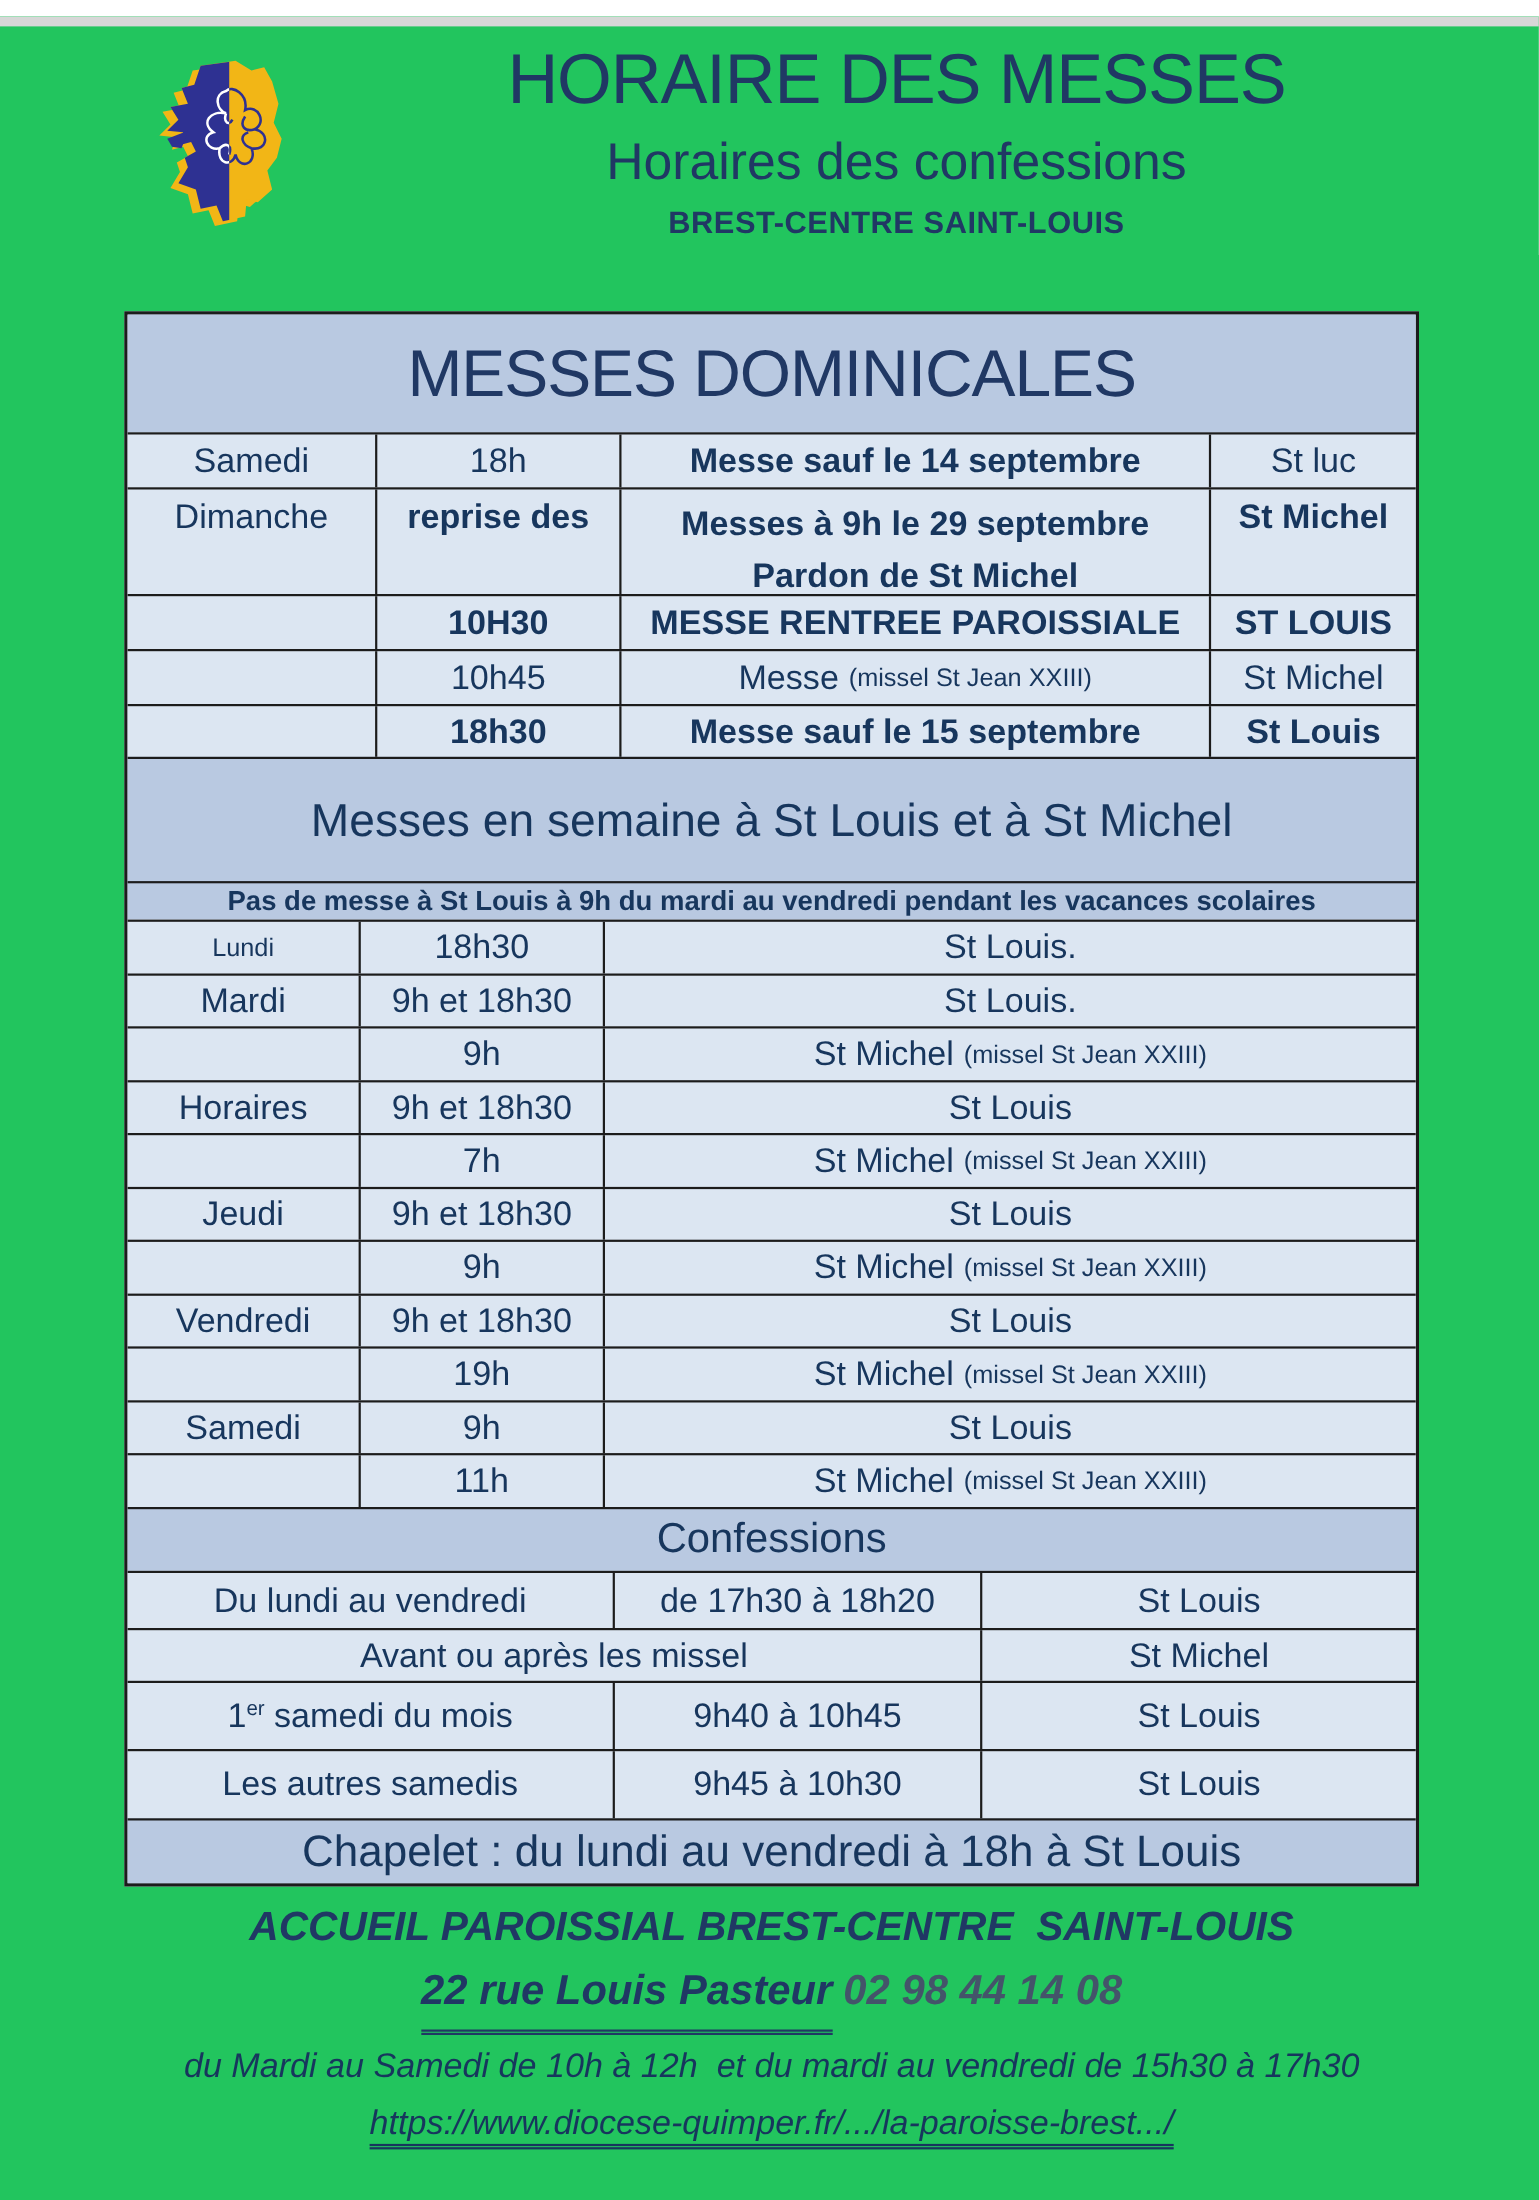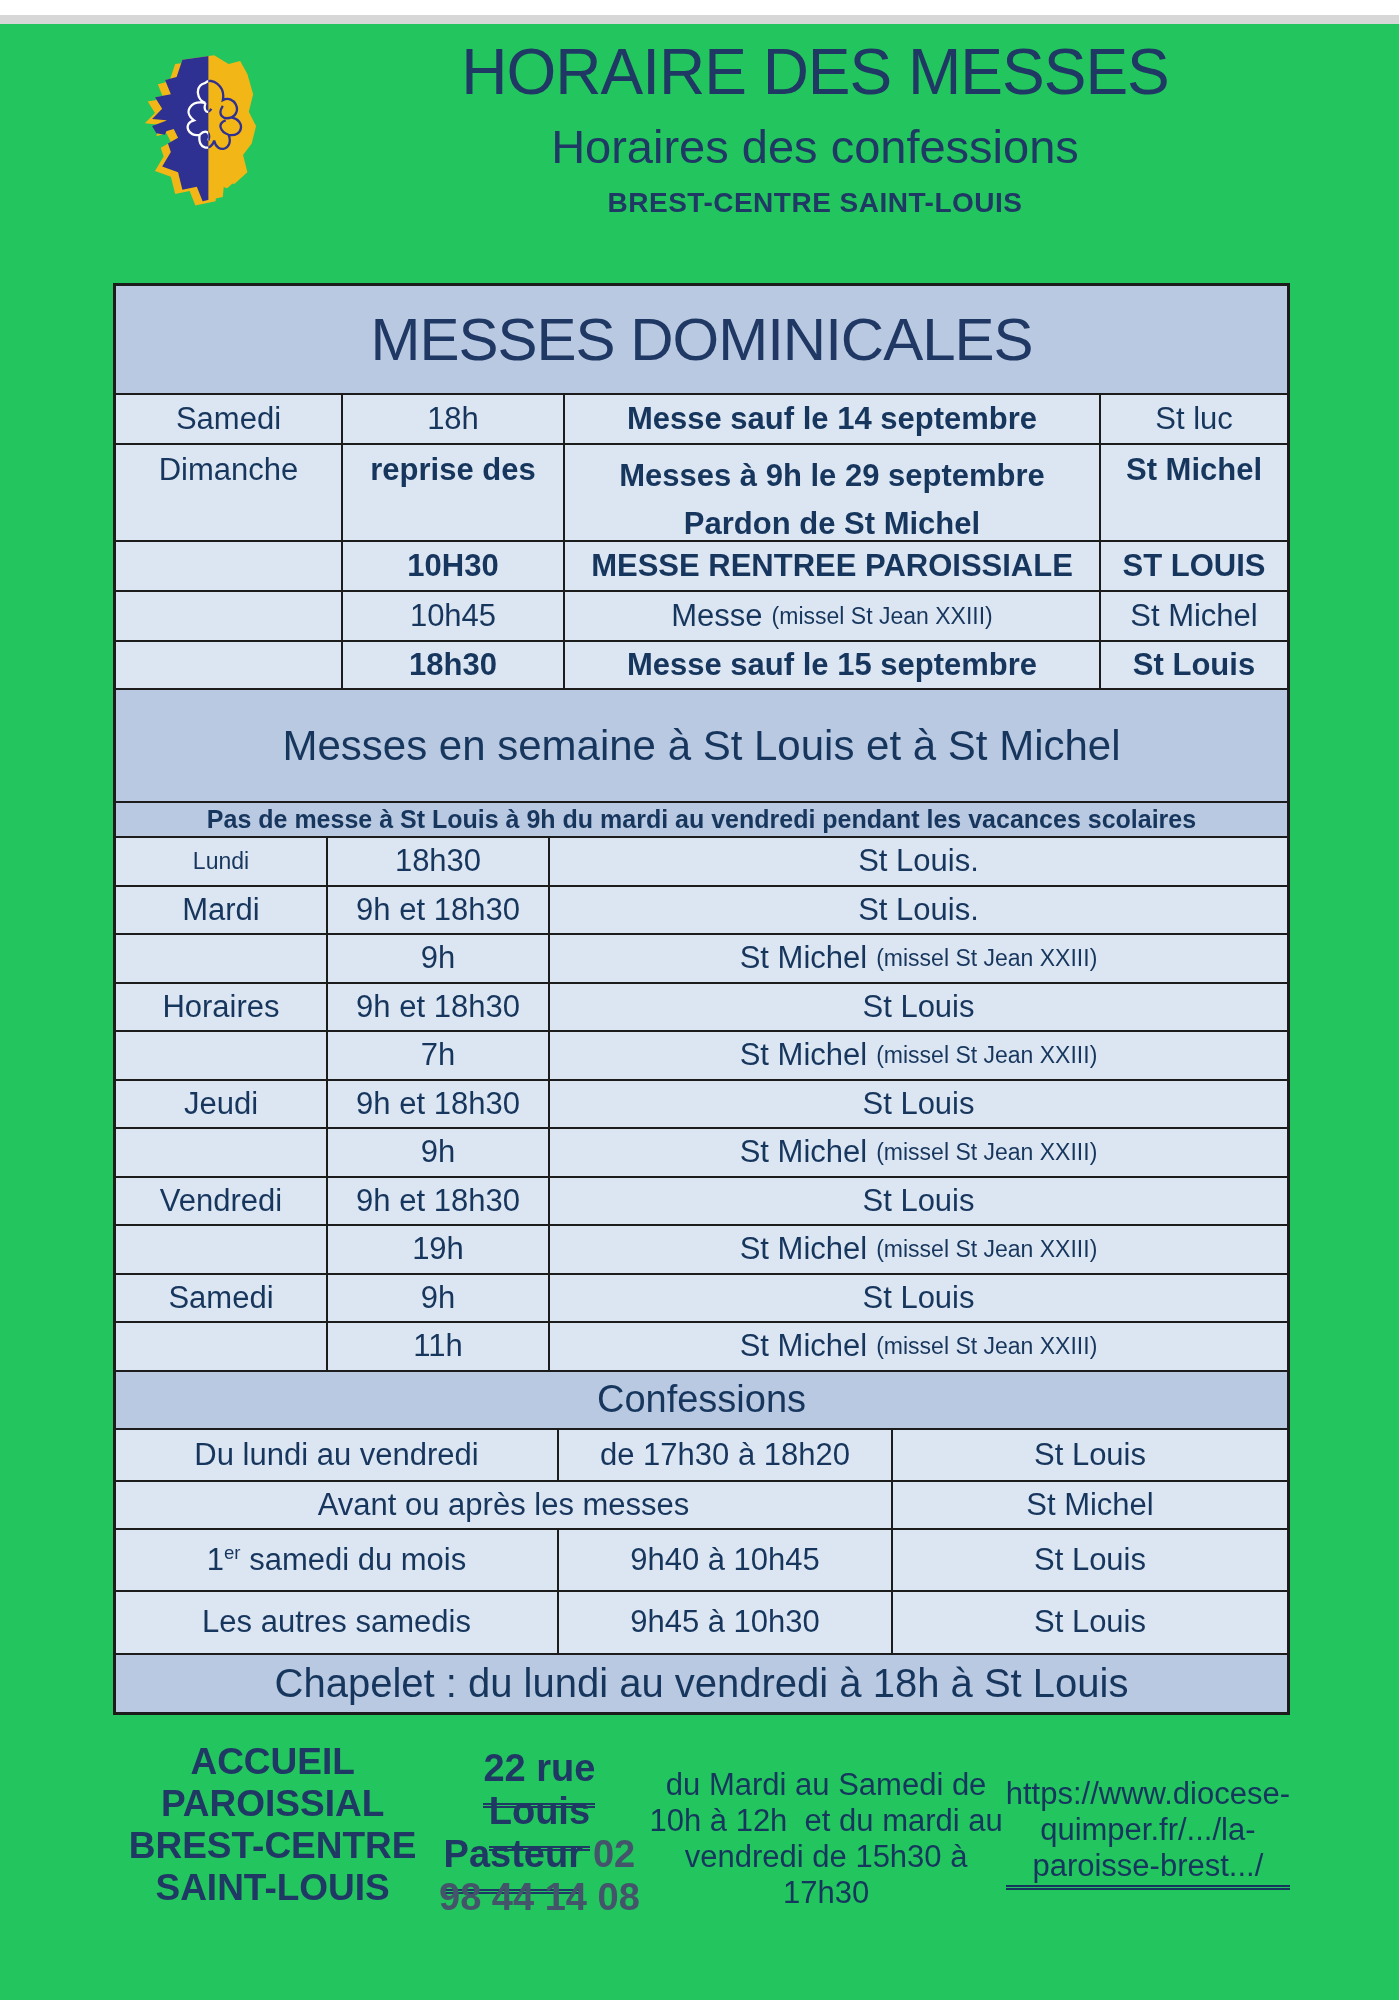--- a/index.html
+++ b/index.html
@@ -56,21 +56,21 @@
   .band-conf{height:58px;font-size:38px;}
   .band-chap{height:59px;font-size:40px;}
   .h50{height:50px;} .h97{height:97px;} .h48{height:48px;} .h485{height:48.5px;}
   .h52{height:52px;} .h62{height:62px;} .h63{height:63px;}
   .row-top .cell{align-items:flex-start;padding-top:7px;}
   .twoline{display:flex;flex-direction:column;justify-content:flex-start;line-height:48px;}
   sup{font-size:60%;vertical-align:super;line-height:0;}
   
   .footer{
     position:absolute;left:113px;top:1716px;width:1177px;text-align:center;
-    display:flex;flex-direction:row;align-items:center;
+    display:flex;flex-direction:column;align-items:center;font-style:italic;
   }
   .f-line1{font-size:37px;font-weight:bold;white-space:pre-wrap;color:#203864;}
   .f-line2{font-size:38px;font-weight:bold;margin-top:16px;}
   .f-addr{color:#203864;border-bottom:5px double #203864;padding-bottom:14px;}
   .f-phone{color:var(--phone);margin-left:10px;}
   .f-hours{font-size:31px;margin-top:28px;white-space:pre-wrap;}
   .f-url{font-size:31px;margin-top:16px;border-bottom:5px double var(--navy);padding-bottom:1px;}
   .f-email{font-size:29px;margin-top:12px;}
 </style>
 </head>
@@ -226,21 +226,21 @@
     </div>
 
     <div class="band band-conf">Confessions</div>
 
     <div class="row h52">
       <div class="cell kc1">Du lundi au vendredi</div>
       <div class="cell kc2">de 17h30 à 18h20</div>
       <div class="cell kc3">St Louis</div>
     </div>
     <div class="row h48">
-      <div class="cell kc12">Avant ou après les messes</div>
+      <div class="cell kc12">Avant ou après les missel</div>
       <div class="cell kc3">St Michel</div>
     </div>
     <div class="row h62">
       <div class="cell kc1">
         <span class="wrap"><span>1</span><sup>er</sup><span> samedi du mois</span></span>
       </div>
       <div class="cell kc2">9h40 à 10h45</div>
       <div class="cell kc3">St Louis</div>
     </div>
     <div class="row h63">

